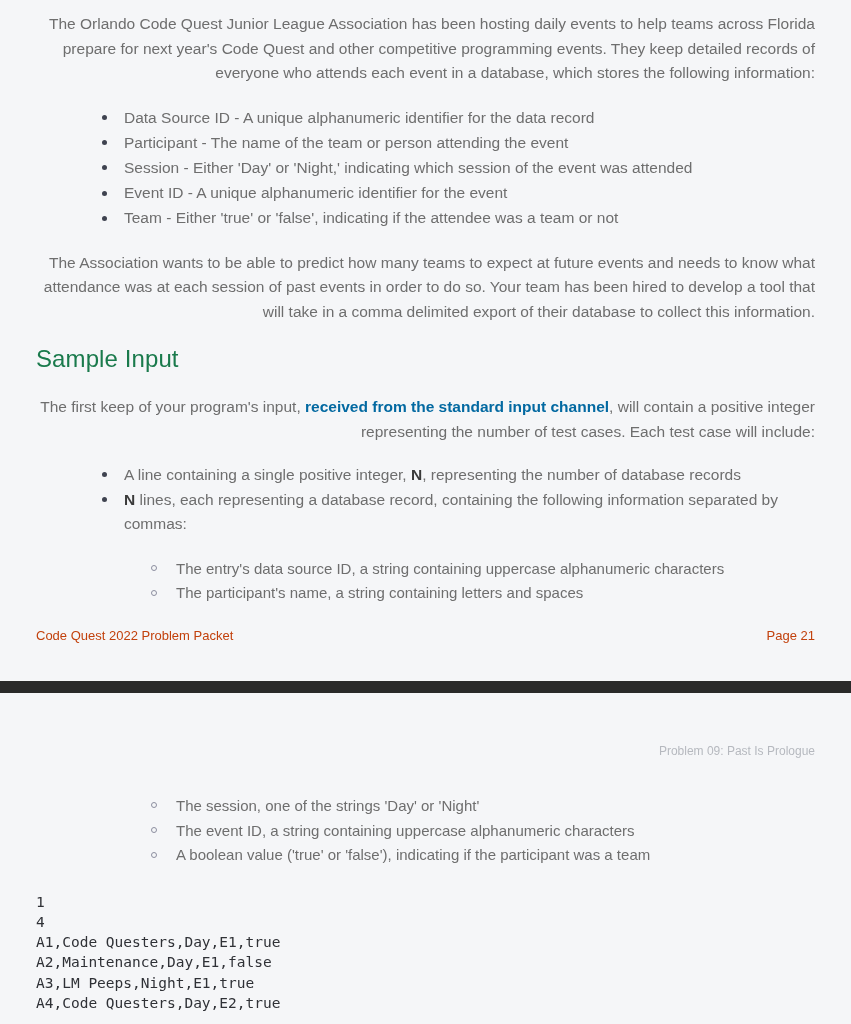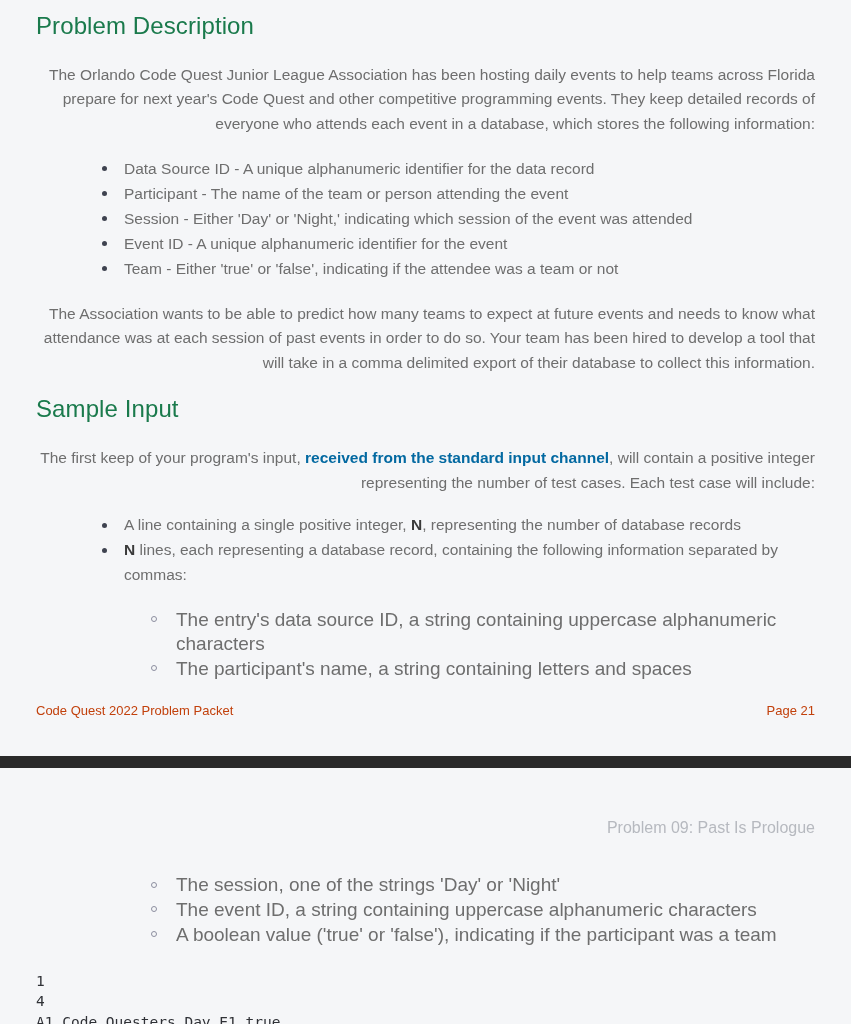--- a/index.html
+++ b/index.html
@@ -70,21 +70,21 @@
     background: #3f4350;
   }
   ul.circle-list {
     list-style: none;
     margin: 0;
     padding: 0;
   }
   ul.circle-list > li {
     position: relative;
     padding-left: 140px;
-    font-size: 19px;
+    font-size: 15px;
     line-height: 24.6px;
     color: #6e6e6e;
   }
   ul.circle-list > li > .marker-circle {
     position: absolute;
     left: 115px;
     top: 8.5px;
     width: 6px;
     height: 6px;
     border-radius: 50%;
@@ -104,21 +104,21 @@
     margin-top: 22px;
   }
   .page-break {
     height: 12px;
     background: #2a2a2a;
     width: 100%;
     margin: 38px 0 0 0;
   }
   .page-header-right {
     text-align: right;
-    font-size: 16px;
+    font-size: 12px;
     color: #b6b9bf;
     padding-top: 51px;
   }
   pre.code-block {
     font-family: "DejaVu Sans Mono", "Liberation Mono", monospace;
     font-size: 14.5px;
     line-height: 20.2px;
     color: #2f3136;
     margin: 24px 0 0 0;
     padding: 0;
@@ -127,21 +127,20 @@
   }
   .spacer-top { height: 12px; }
 </style>
 </head>
 <body>
 
 <div class="spacer-top"></div>
 
 <div class="page">
 
-  <h2 class="section-heading">Problem Description</h2>
 
   <p class="body-text">The Orlando Code Quest Junior League Association has been hosting daily events to help teams across Florida prepare for next year's Code Quest and other competitive programming events. They keep detailed records of everyone who attends each event in a database, which stores the following information:</p>
 
   <ul class="disc-list">
     <li>
       <span class="marker-disc"></span>
       <span>Data Source ID - A unique alphanumeric identifier for the data record</span>
     </li>
     <li>
       <span class="marker-disc"></span>

